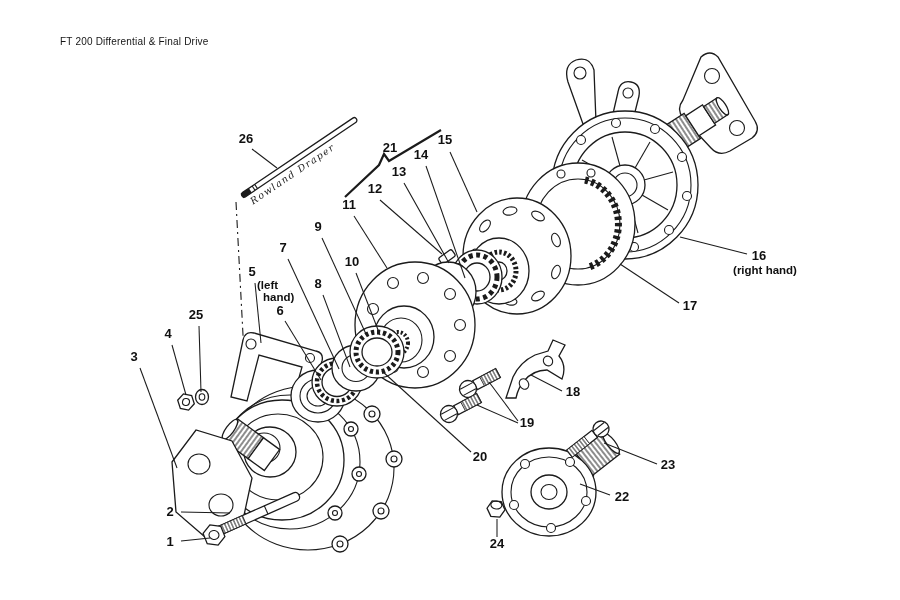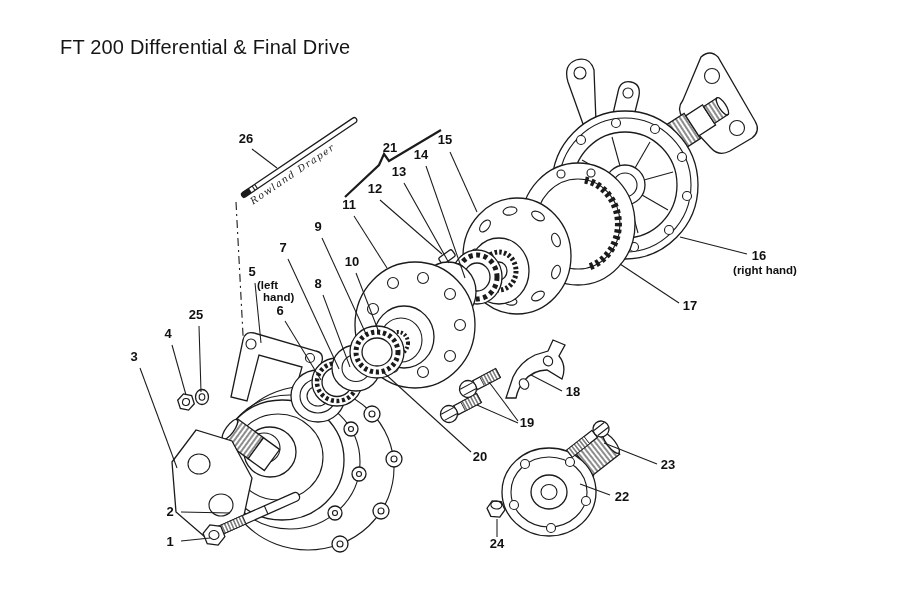--- a/index.html
+++ b/index.html
@@ -1,18 +1,18 @@
 <!DOCTYPE html>
 <html><head>
 <meta charset="utf-8">
 <style>
   html,body{margin:0;padding:0;background:#e8e8e8;}
   .page{position:relative;width:900px;height:600px;background:#ffffff;overflow:hidden;
         font-family:"Liberation Sans", sans-serif;}
-  .title{position:absolute;left:60px;top:36px;font-size:20px;color:#151515;letter-spacing:.2px;}
+  .title{position:absolute;left:60px;top:36px;font-size:10px;color:#151515;letter-spacing:.2px;}
   svg{position:absolute;left:0;top:0;}
   .s   {stroke:#1b1b1b;stroke-width:1.3;fill:#ffffff;}
   .sn  {stroke:#1b1b1b;stroke-width:1.1;fill:none;}
   .hole{stroke:#1b1b1b;stroke-width:1.1;fill:#ffffff;}
   .teeth{stroke:#1b1b1b;fill:none;}
   .leader{stroke:#1b1b1b;stroke-width:1.05;fill:none;}
   .leader-thick{stroke-width:2.2;}
   .pn {font:bold 13px "Liberation Sans",sans-serif;fill:#101010;text-anchor:middle;}
   .ann{font:bold 11.5px "Liberation Sans",sans-serif;fill:#101010;}
   .script{font:italic 9.5px "DejaVu Serif",serif;fill:#1b1b1b;letter-spacing:1.5px;}

